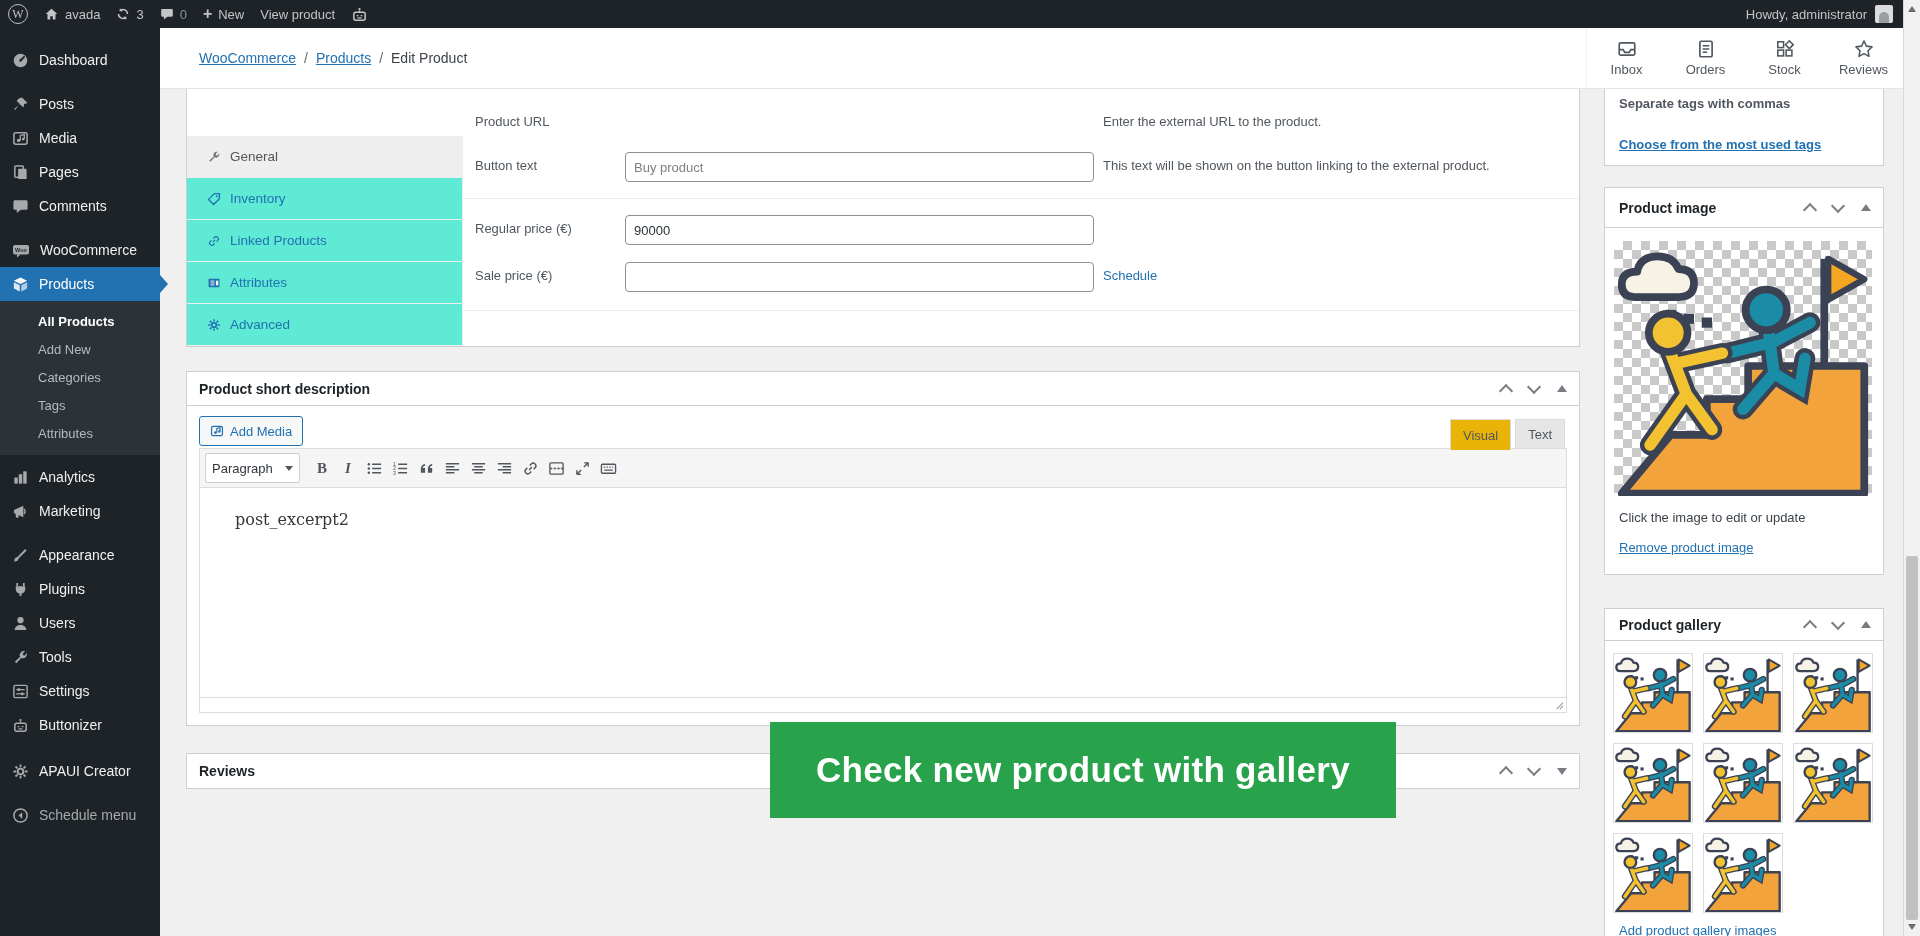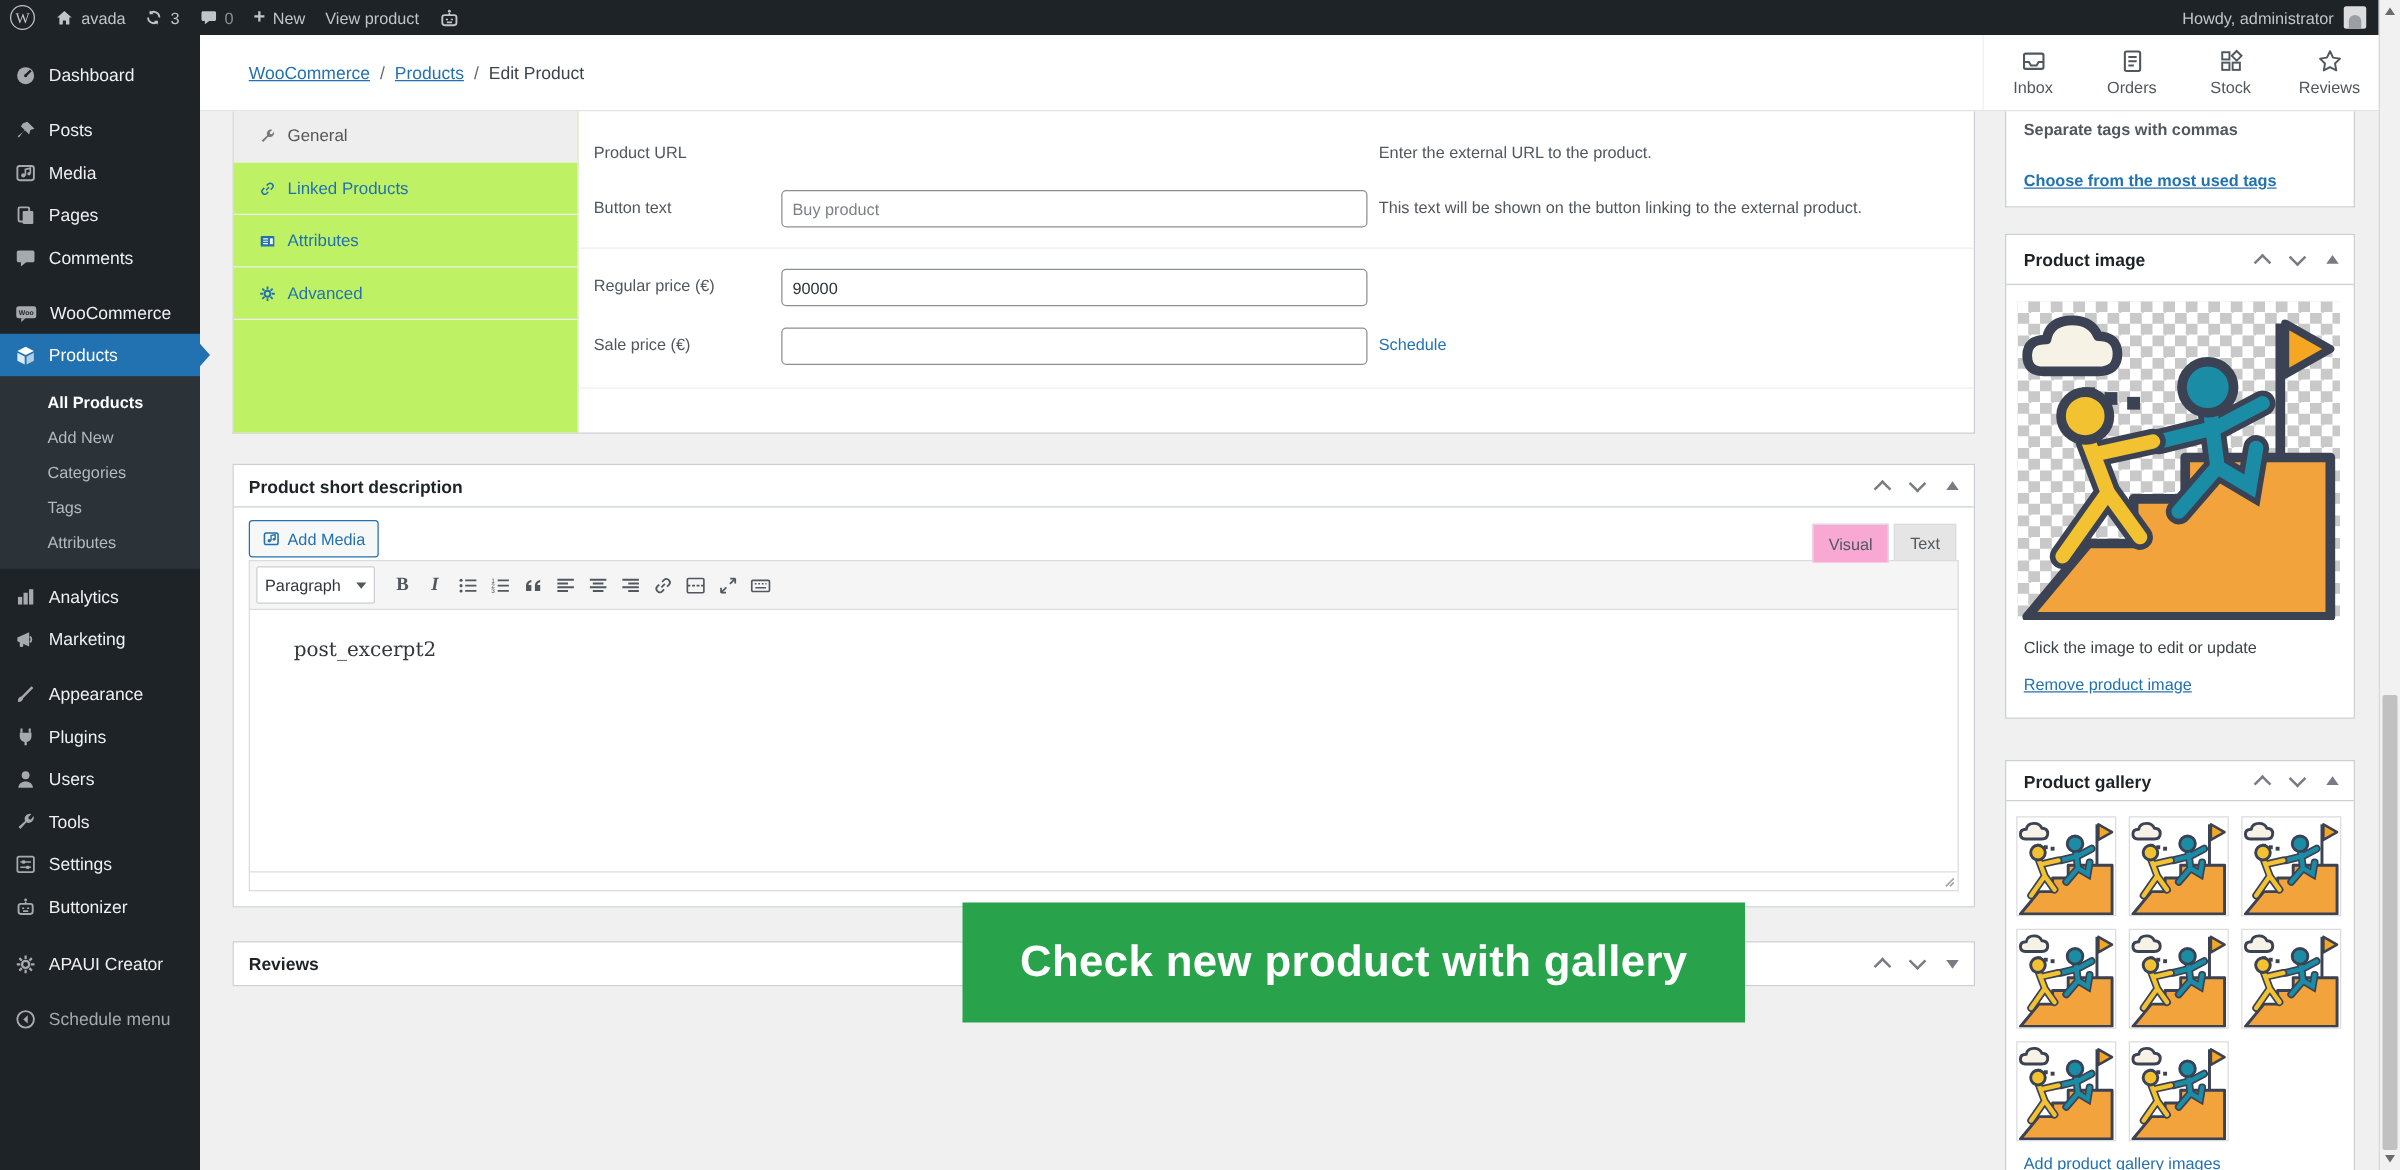--- a/index.html
+++ b/index.html
@@ -52,21 +52,21 @@
   .chev{display:inline-block;width:8px;height:8px;border-right:2px solid #787c82;border-bottom:2px solid #787c82;}
   .chev.up{transform:rotate(-135deg);margin-top:4px;}
   .chev.down{transform:rotate(45deg);margin-bottom:4px;}
   .tri{display:inline-block;width:0;height:0;border-left:5px solid transparent;border-right:5px solid transparent;}
   .tri.up{border-bottom:7px solid #787c82;}
   .tri.down{border-top:7px solid #787c82;}
   .hctrls{position:absolute;right:12px;top:0;height:100%;display:flex;align-items:center;gap:18px;}
 
   
   .pdata{left:186px;top:88px;width:1394px;height:259px;border-top:none;display:flex;}
-  .tabcol{width:276px;background:#bef264;border-right:1px solid #eee;box-sizing:border-box;}
+  .tabcol{width:276px;background:#5eead4;border-right:1px solid #eee;box-sizing:border-box;margin-top:48px;}
   .wctab{display:flex;align-items:center;gap:9px;height:41px;padding:0 0 0 20px;border-bottom:1px solid #eee;
          color:#2271b1;font-size:13.5px;cursor:pointer;}
   .wctab .ico{color:#2271b1;}
   .wctab.active{background:#eee;color:#555;}
   .wctab.active .ico{color:#7a7a7a;}
   .fields{position:relative;flex:1;}
   .flabel{position:absolute;left:12px;font-size:13px;color:#50575e;}
   .fhelp{position:absolute;left:640px;font-size:13px;color:#50575e;}
   .finput{position:absolute;left:162px;width:451px;height:28px;border:1px solid #8c8f94;border-radius:4px;
           padding:0 8px;font-size:13px;color:#2c3338;font-family:"Liberation Sans",sans-serif;background:#fff;}
@@ -75,21 +75,21 @@
   .sched{position:absolute;left:640px;font-size:13px;color:#2271b1;cursor:pointer;}
 
   
   .sdesc{left:186px;top:371px;width:1394px;height:355px;}
   .sdesc-head{position:relative;height:33px;border-bottom:1px solid #ccd0d4;display:flex;align-items:center;padding-left:12px;}
   .addmedia{position:absolute;left:12px;top:44px;height:28px;display:flex;align-items:center;gap:6px;
             padding:0 10px;background:#f6f7f7;border:1px solid #2271b1;border-radius:3px;color:#2271b1;
             font-size:13px;cursor:pointer;}
   .edtabs{position:absolute;right:14px;top:47px;display:flex;}
   .edtab{height:28px;padding:0 12px;display:flex;align-items:center;font-size:13px;color:#50575e;cursor:pointer;}
-  .edtab.active{background:#f9a8d4;border:1px solid #dcdcde;border-bottom:none;position:relative;z-index:3;height:30px;}
+  .edtab.active{background:#eab308;border:1px solid #dcdcde;border-bottom:none;position:relative;z-index:3;height:30px;}
   .edtab.inactive{background:#e5e5e5;border:1px solid #dcdcde;margin-left:4px;}
   .toolbar{position:absolute;left:12px;right:12px;top:76px;height:40px;background:#f5f5f5;
            border:1px solid #dcdcde;box-sizing:border-box;display:flex;align-items:center;z-index:2;}
   .pselect{width:81px;height:28px;margin-left:5px;background:#fff;border:1px solid #ccd0d4;border-radius:2px;
            display:flex;align-items:center;justify-content:space-between;padding:0 6px;font-size:13px;color:#32373c;cursor:pointer;}
   .pselect .tri.down{border-top:5px solid #50575e;border-left-width:4px;border-right-width:4px;}
   .tbi{width:24px;height:24px;margin-left:2px;display:flex;align-items:center;justify-content:center;
        color:#50575e;cursor:pointer;border-radius:2px;}
   .tbi.txt{font-family:"Liberation Serif",serif;font-size:15px;font-weight:700;}
   .tbi.it{font-style:italic;}
@@ -513,20 +513,26 @@
   <div class="panel pdata">
     <div class="tabcol">
       <div class="wctab active">
           <svg class="ico" width="14" height="14">
             <use href="#i-wrench"></use>
           </svg>
           <span>General</span>
         </div>
       <div class="wctab">
           <svg class="ico" width="14" height="14">
+            <use href="#i-tag"></use>
+          </svg>
+          <span>Inventory</span>
+        </div>
+      <div class="wctab">
+          <svg class="ico" width="14" height="14">
             <use href="#i-link"></use>
           </svg>
           <span>Linked Products</span>
         </div>
       <div class="wctab">
           <svg class="ico" width="14" height="14">
             <use href="#i-listbox"></use>
           </svg>
           <span>Attributes</span>
         </div>

